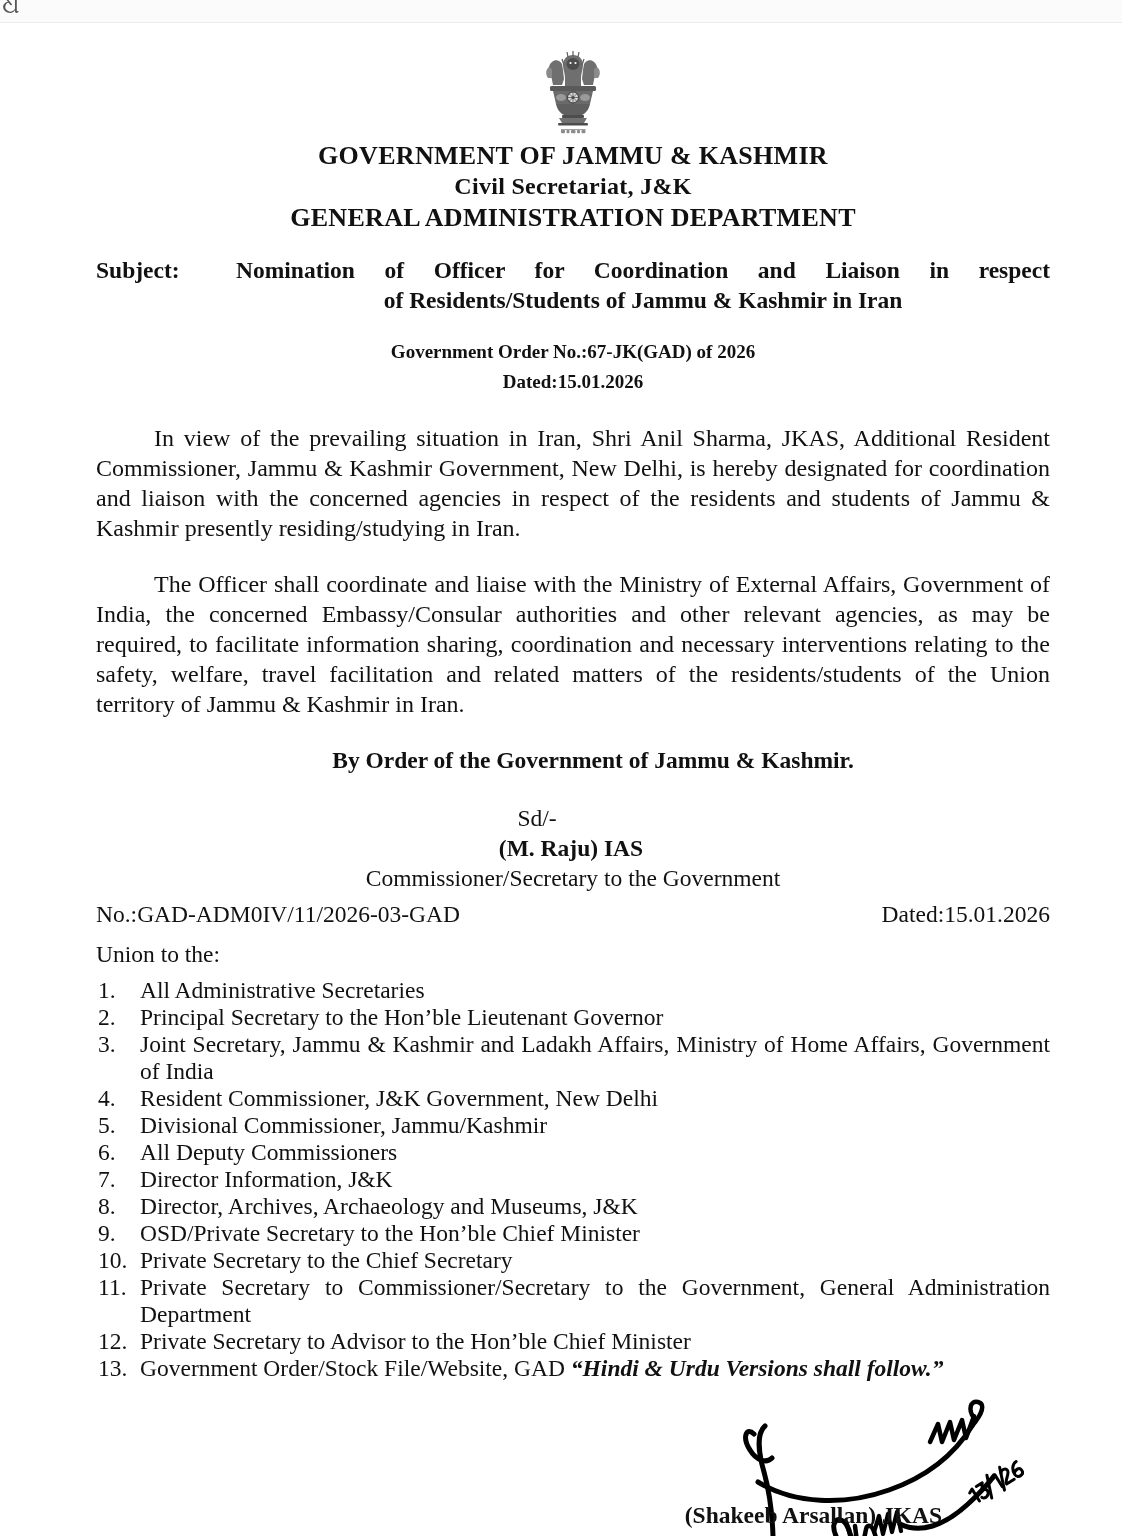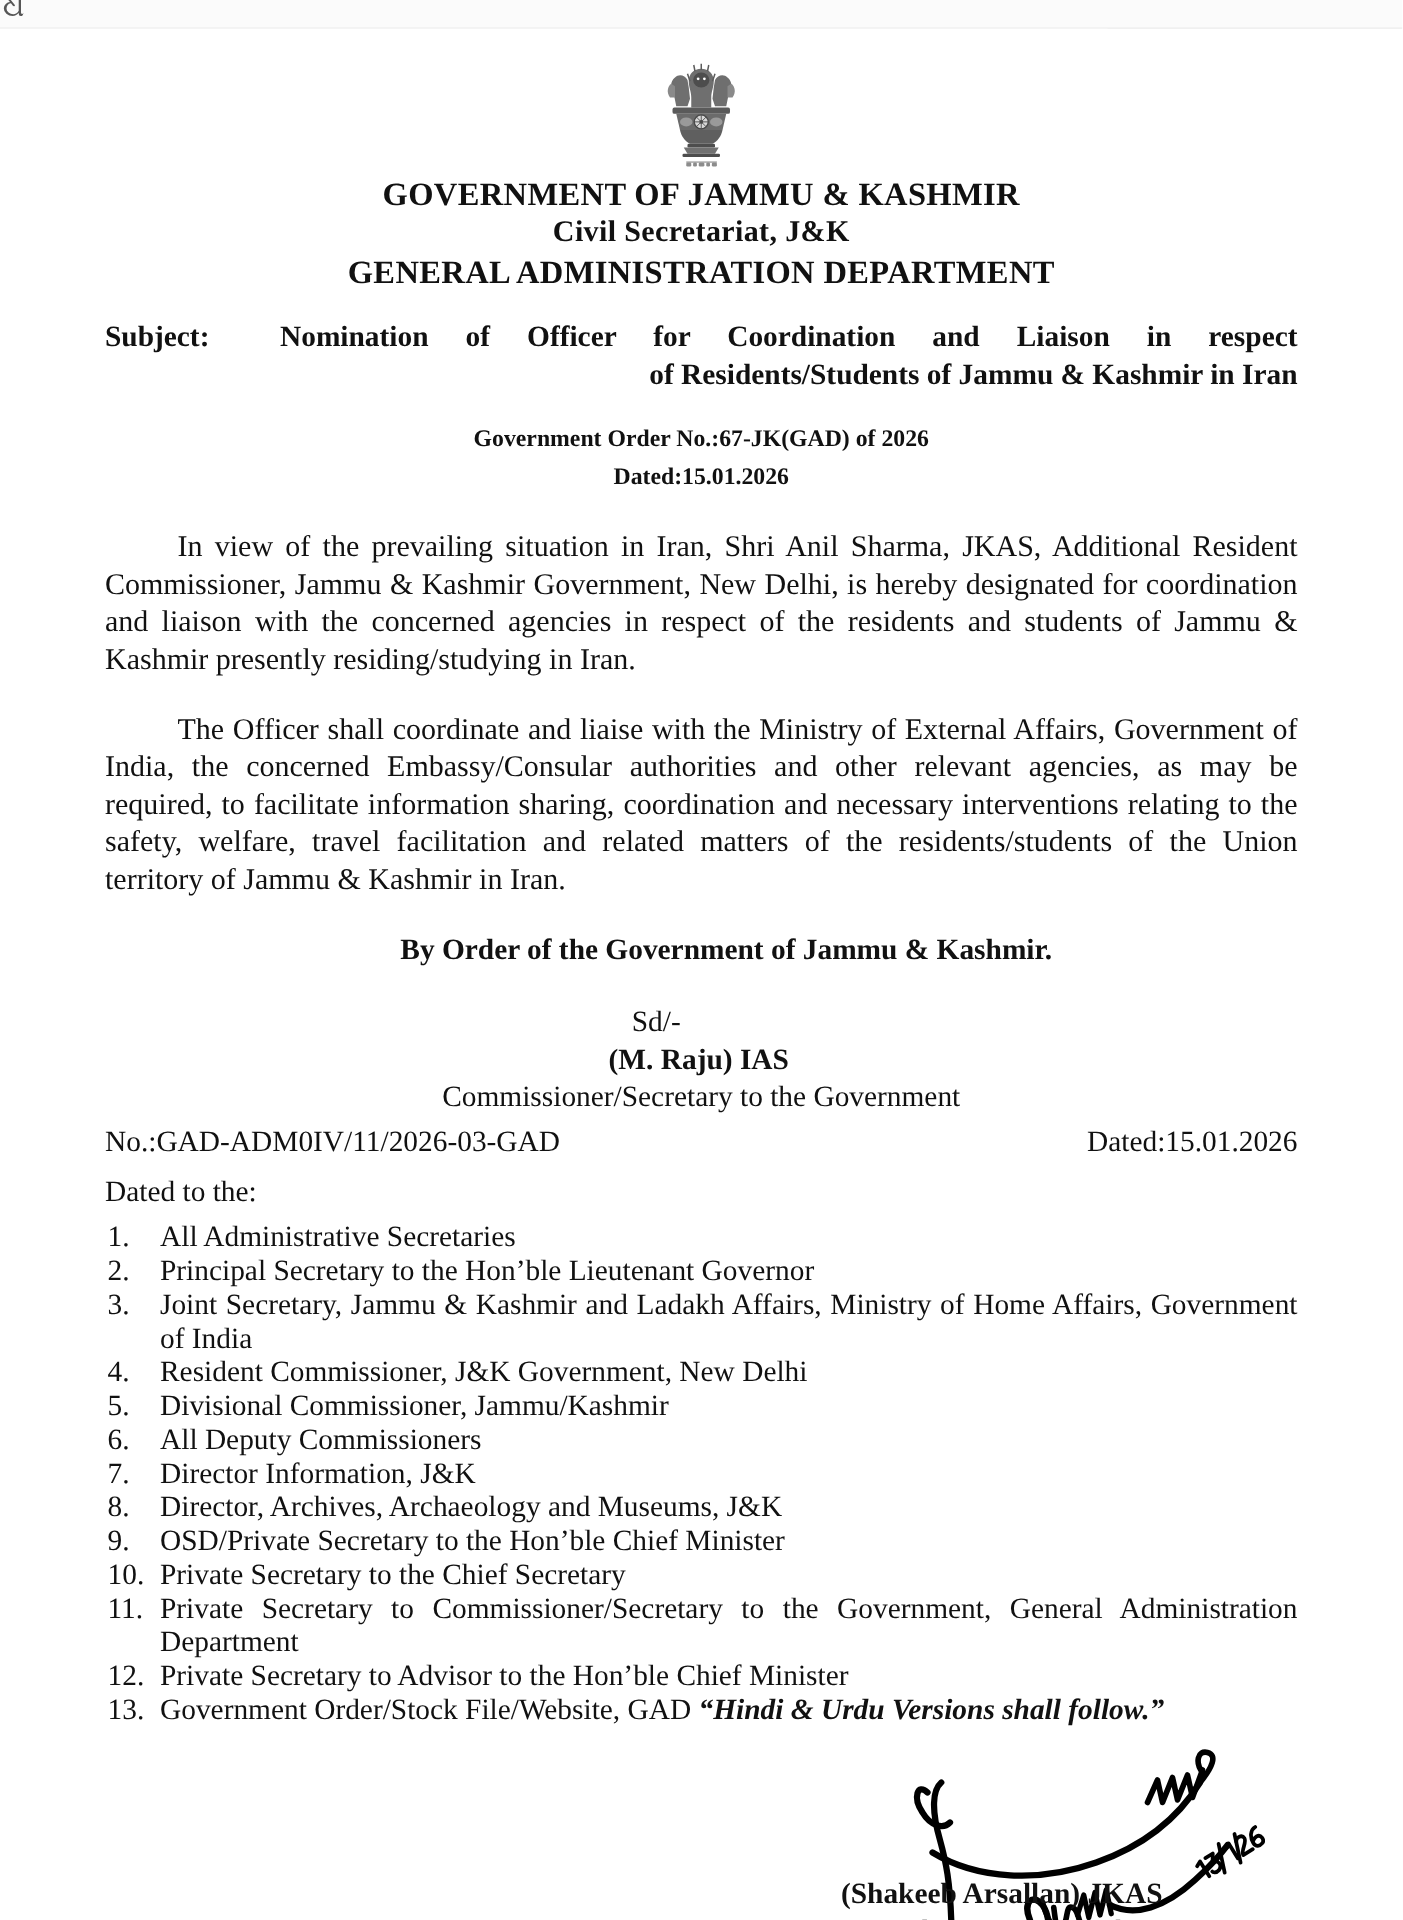--- a/index.html
+++ b/index.html
@@ -32,21 +32,21 @@
     font-size: 26px;
     color: #3a3a3a;
     font-family: "Liberation Serif", serif;
     opacity: .85;
     letter-spacing: -1px;
   }
 
   
   .page {
     position: absolute;
-    top: 23px; left: 0;
+    top: 23px; left: 12px;
     width: 886px;
     height: 1513px;
     background: #ffffff;
   }
   .inner {
     padding: 0 84px 0 84px;
     width: 954px;
     box-sizing: content-box;
   }
 
@@ -86,21 +86,21 @@
   }
   .subject-text {
     flex: 1 1 auto;
     text-align: justify;
   }
   .subject-text .l1 {
     text-align: justify;
     text-align-last: justify;
   }
   .subject-text .l2 {
-    text-align: right;
+    text-align: center;
   }
 
   
   .order-no {
     text-align: center;
     font-weight: bold;
     font-size: 19px;
     line-height: 30px;
     margin-top: 22px;
   }
@@ -293,21 +293,21 @@
       <div class="sd">Sd/-</div>
       <div class="name">(M. Raju) IAS</div>
       <div class="desig">Commissioner/Secretary to the Government</div>
     </div>
 
     <div class="ref-row">
       <div>No.:GAD-ADM0IV/11/2026-03-GAD</div>
       <div>Dated:15.01.2026</div>
     </div>
 
-    <div class="copy-to">Dated to the:</div>
+    <div class="copy-to">Union to the:</div>
 
     <ol class="copy-list">
       <li>
         <span class="num">1.</span>
         <span class="txt">All Administrative Secretaries</span>
       </li>
       <li>
         <span class="num">2.</span>
         <span class="txt">Principal Secretary to the Hon’ble Lieutenant Governor</span>
       </li>

